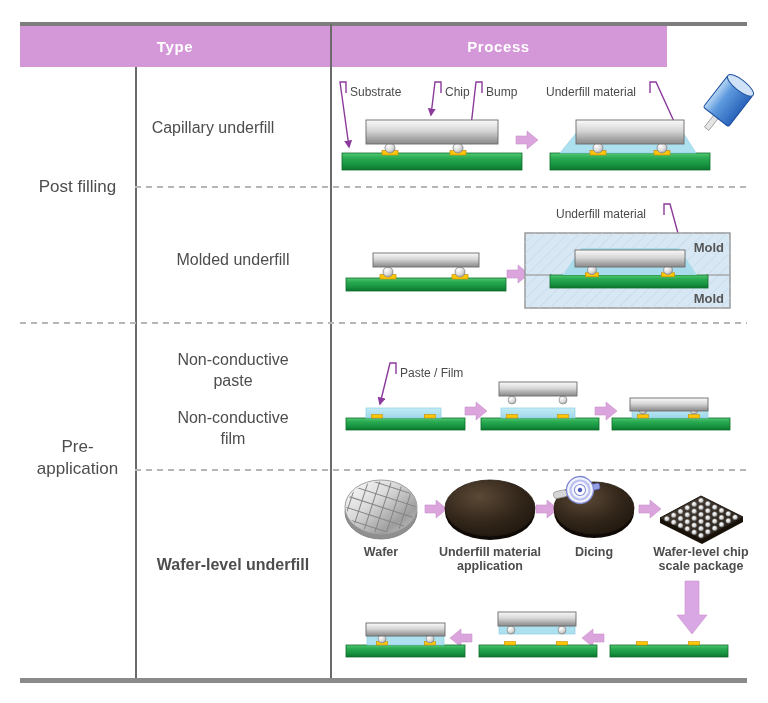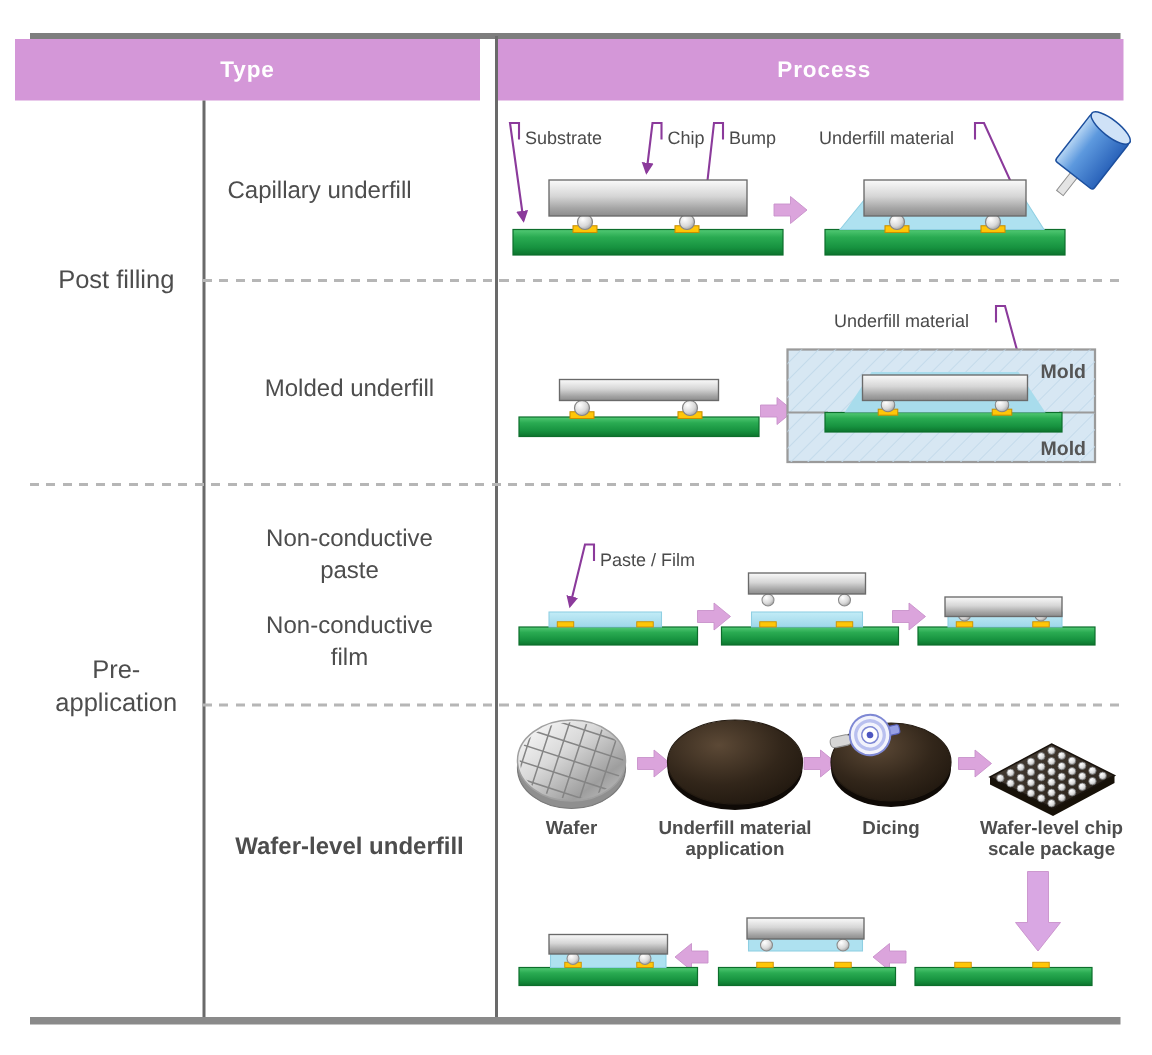--- a/index.html
+++ b/index.html
@@ -90,24 +90,24 @@
       <g id="padU">
           <rect x="-5.5" y="0" width="11" height="3.5" fill="#ffc608" stroke="#c98f00" stroke-width="0.6"></rect>
         </g>
       <circle id="ball" r="4" fill="url(#gBall)" stroke="#8a8a8a" stroke-width="0.7"></circle>
       <polygon id="arrR" points="-11,-4 0,-4 0,-9 11,0 0,9 0,4 -11,4" fill="#dba4dc" stroke="#c891cb" stroke-width="0.6"></polygon>
       <polygon id="arrL" points="11,-4 0,-4 0,-9 -11,0 0,9 0,4 11,4" fill="#dba4dc" stroke="#c891cb" stroke-width="0.6"></polygon>
     </defs>
   </svg>
 
   <div class="abs thickline" style="left:20px;top:22px;width:727px;height:4px;"></div>
-  <div class="abs hdr" style="left:10px;top:26px;width:310px;height:41px;">
+  <div class="abs hdr" style="left:20px;top:26px;width:310px;height:41px;">
     <span>Type</span>
   </div>
-  <div class="abs hdr" style="left:330px;top:26px;width:399px;height:41px;padding-left:20px;">
+  <div class="abs hdr" style="left:330px;top:26px;width:337px;height:41px;">
     <span>Process</span>
   </div>
   <div class="abs vline" style="left:330px;top:24px;height:654px;"></div>
   <div class="abs vline" style="left:135px;top:67px;height:611px;"></div>
   <div class="abs thickline" style="left:20px;top:678px;width:727px;height:5px;background:#8a8a8a;"></div>
 
   <div class="abs dash" style="left:135px;top:186px;width:612px;"></div>
   <div class="abs dash" style="left:20px;top:322px;width:727px;"></div>
   <div class="abs dash" style="left:135px;top:469px;width:612px;"></div>
 

